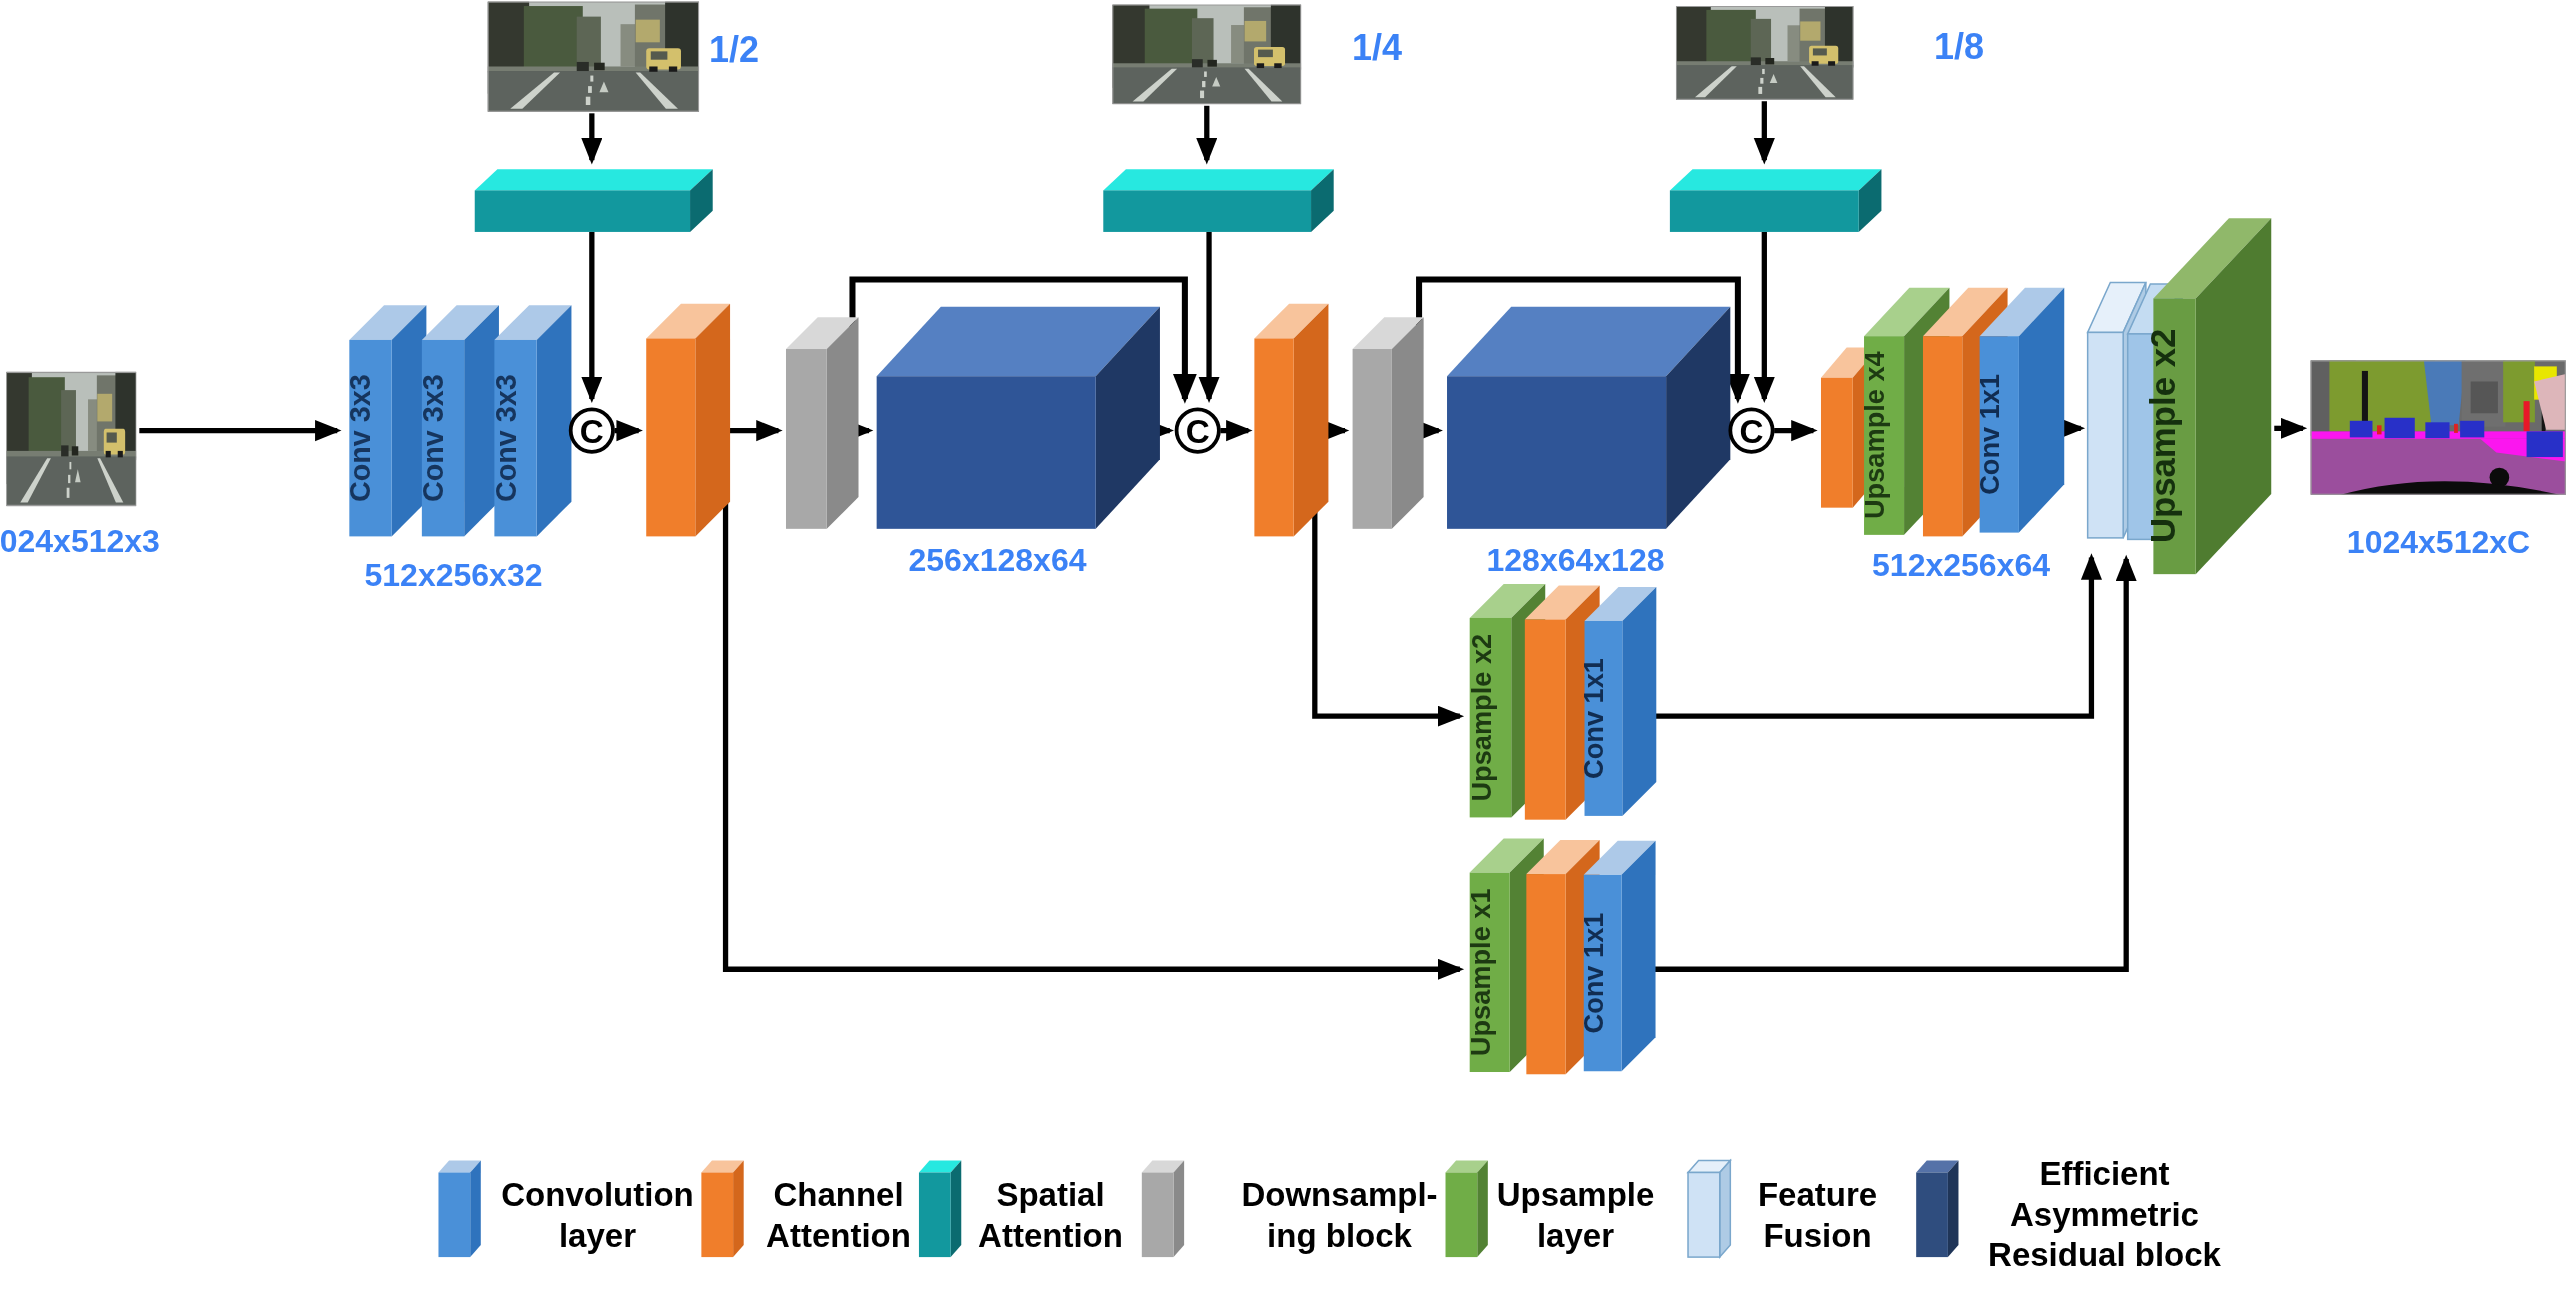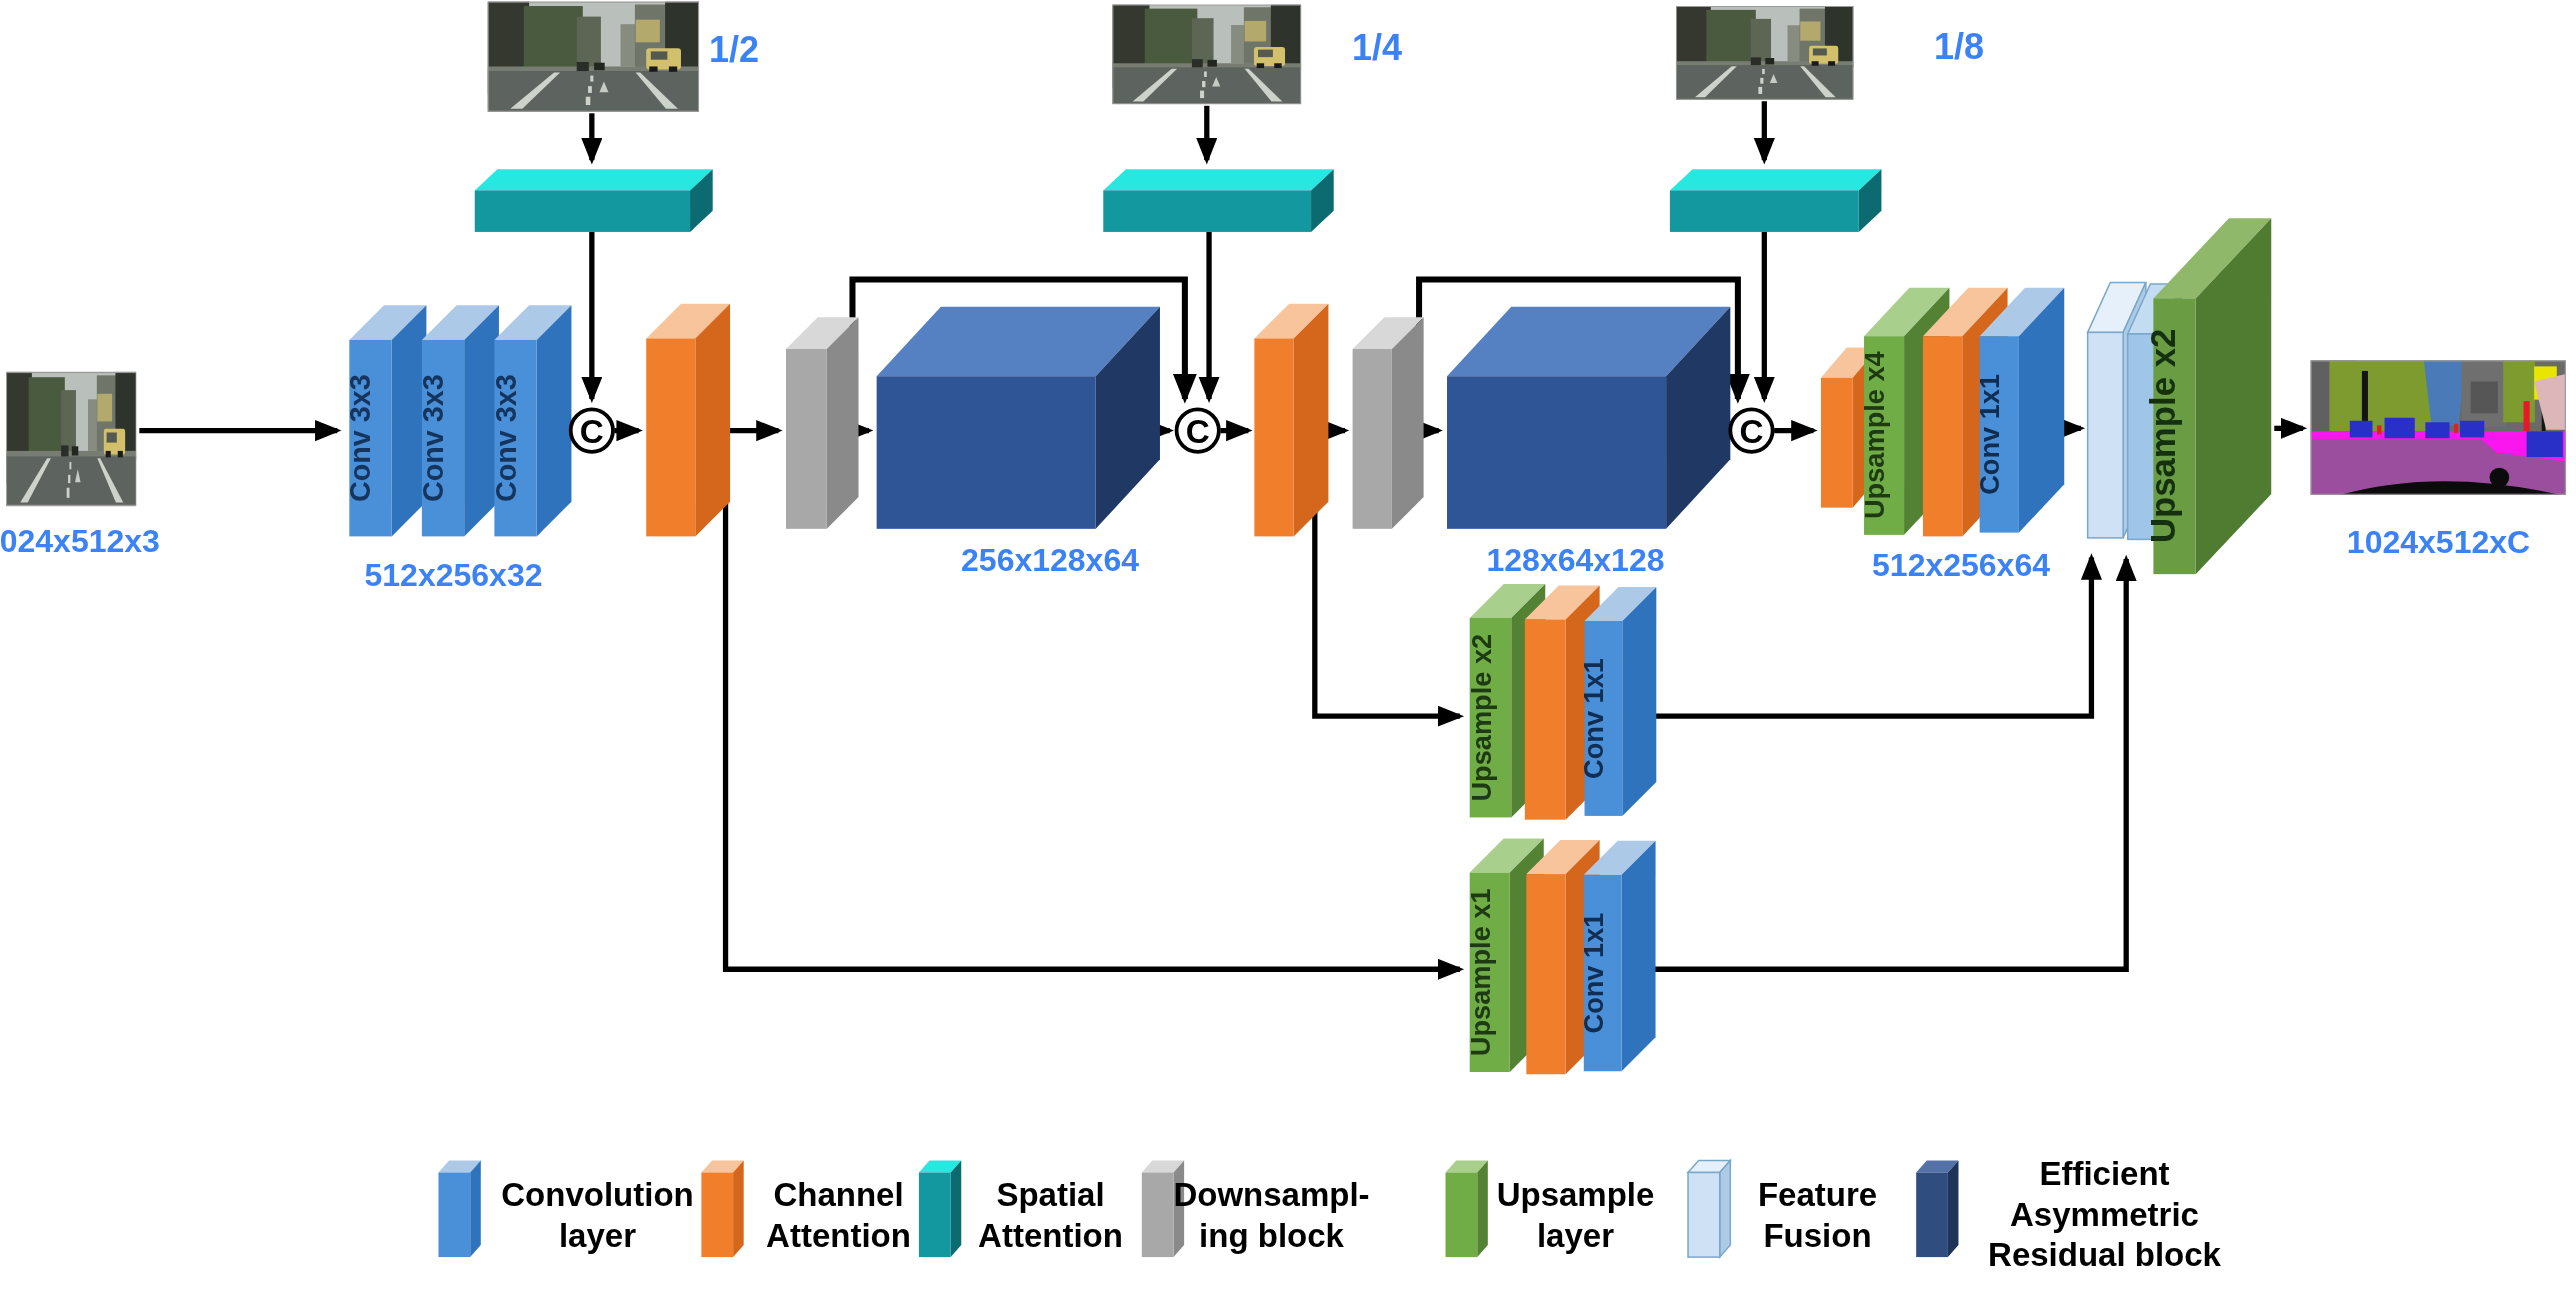--- a/index.html
+++ b/index.html
@@ -333,38 +333,38 @@
     <rect class="nv-f" x="2536" y="1552" width="42" height="112"></rect>
   </g>
 </svg>
 
 <div class="lbl scale" style="left:709px;top:29px;width:91px;text-align:left;">1/2</div>
 <div class="lbl scale" style="left:1311px;top:27px;width:91px;text-align:right;">1/4</div>
 <div class="lbl scale" style="left:1893px;top:26px;width:91px;text-align:right;">1/8</div>
 
 <div class="lbl dim" style="left:-19.6px;top:523px;width:181px;">1024x512x3</div>
 <div class="lbl dim" style="left:340px;top:557px;width:227px;">512x256x32</div>
-<div class="lbl dim" style="left:912px;top:542px;width:227px;text-align:right;">256x128x64</div>
+<div class="lbl dim" style="left:884px;top:542px;width:227px;">256x128x64</div>
 <div class="lbl dim" style="left:1462px;top:542px;width:227px;">128x64x128</div>
 <div class="lbl dim" style="left:1823px;top:547px;width:227px;text-align:right;">512x256x64</div>
 <div class="lbl dim" style="left:2325px;top:524px;width:227px;">1024x512xC</div>
 
 <div class="legend-item" style="left:484px;top:1173px;width:227px;height:85px;">
   <span>Convolution</span>
   <span>layer</span>
 </div>
 <div class="legend-item" style="left:725px;top:1173px;width:227px;height:85px;">
   <span>Channel</span>
   <span>Attention</span>
 </div>
 <div class="legend-item" style="left:937px;top:1173px;width:227px;height:85px;">
   <span>Spatial</span>
   <span>Attention</span>
 </div>
-<div class="legend-item" style="left:1158px;top:1173px;width:227px;height:85px;">
+<div class="legend-item" style="left:1226px;top:1173px;width:227px;height:85px;">
   <span>Downsampl-</span>
   <span>ing block</span>
 </div>
 <div class="legend-item" style="left:1462px;top:1173px;width:227px;height:85px;">
   <span>Upsample</span>
   <span>layer</span>
 </div>
 <div class="legend-item" style="left:1704px;top:1173px;width:227px;height:85px;">
   <span>Feature</span>
   <span>Fusion</span>

